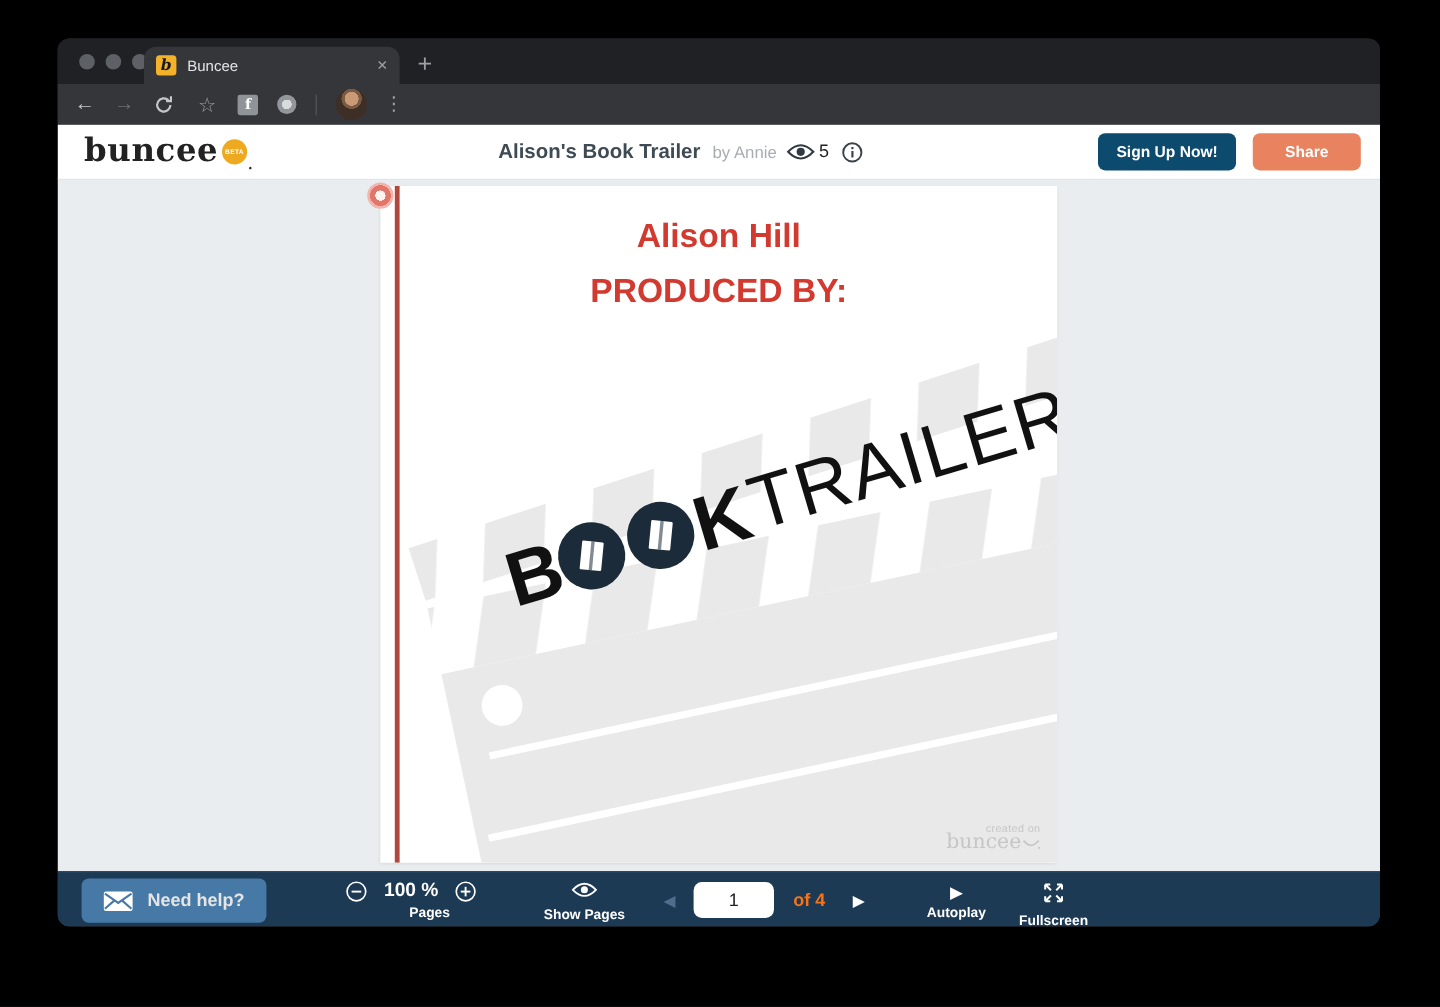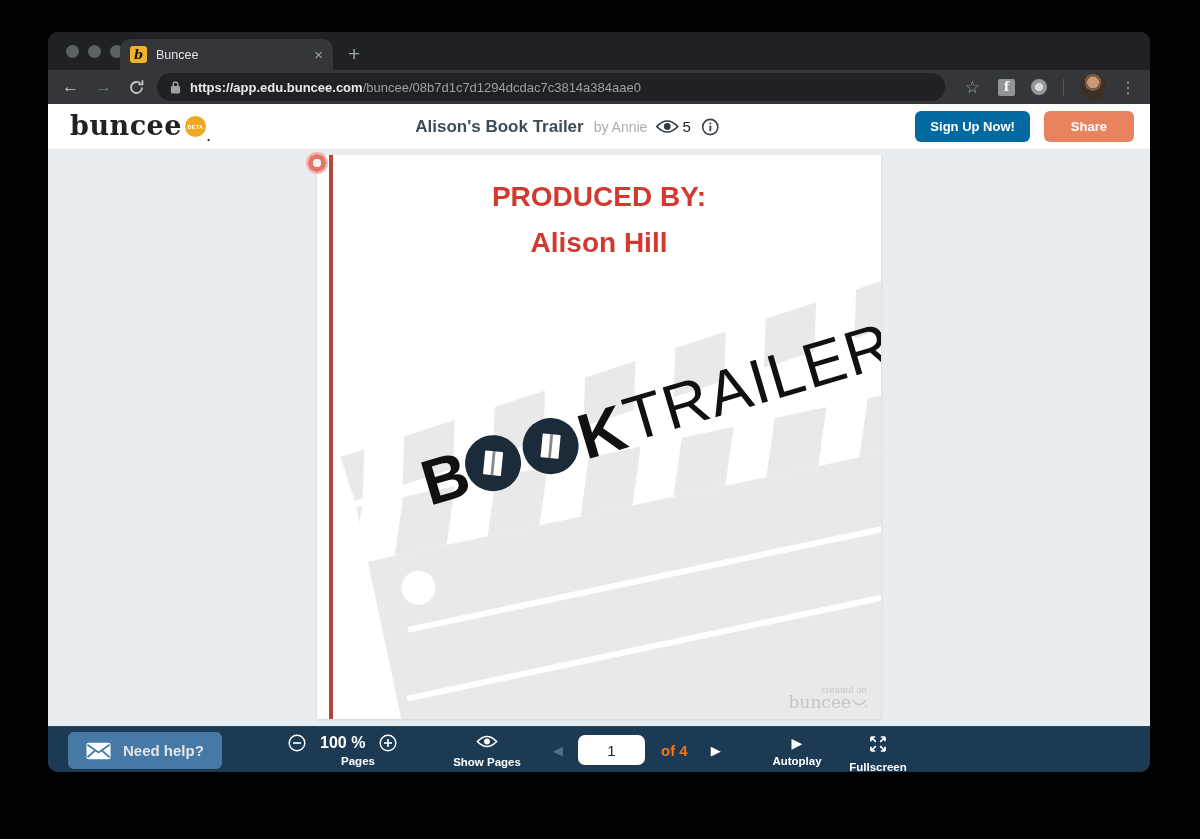--- a/index.html
+++ b/index.html
@@ -56,21 +56,21 @@
   .title-wrap { position:absolute; left:calc(50% - 32px); transform:translateX(-50%); display:flex;
                 align-items:center; white-space:nowrap; }
   .deck-title { font-size:17px; font-weight:bold; color:#3e4a54; }
   .byline { font-size:14px; color:#a8adb2; margin-left:10px; }
   .views { display:flex; align-items:center; margin-left:8px; }
   .views-count { font-size:15px; color:#222; margin-left:3px; }
   .info-ic { display:flex; margin-left:10px; }
   .hdr-buttons { position:absolute; right:16px; display:flex; gap:14px; }
   .btn { border:none; color:#fff; font-size:13px; font-weight:bold; padding:8px 15px; border-radius:6px;
          font-family:"Liberation Sans", sans-serif; cursor:pointer; }
-  .btn-signup { background:#0369a1; }
+  .btn-signup { background:#0c4a6e; }
   .btn-share  { background:#e8825f; padding:8px 27px; }
 
   
   .content { position:relative; height:576px; background:#e9edf0; }
   .slide { position:absolute; left:269px; top:5px; width:564px; height:564px; background:#fff;
            box-shadow:0 1px 3px rgba(0,0,0,.10); }
   .slide-clip { position:absolute; inset:0; overflow:hidden; }
   .red-stripe { position:absolute; left:12px; top:0; width:4px; height:100%; background:#b0483e; }
   .ring-decor { position:absolute; left:-11px; top:-3px; width:22px; height:22px; border-radius:50%;
                 background:radial-gradient(circle, #fdf4f2 0 27%, #e2766b 28% 55%, #f2b4ac 56% 100%);
@@ -126,29 +126,20 @@
 
   <div class="navbar">
     <span class="nav-ic back">←</span>
     <span class="nav-ic fwd">→</span>
     <span class="reload">
       <svg width="17" height="17" viewBox="0 0 16 16">
           <path d="M13.2 8a5.2 5.2 0 1 1-1.6-3.8" fill="none" stroke="#c4c7cb" stroke-width="1.7"></path>
           <path d="M13.6 1.2 V5 h-3.8" fill="none" stroke="#c4c7cb" stroke-width="1.7"></path>
         </svg>
     </span>
-    <div class="urlpill">
-      <span class="url-lock">
-        <svg width="11" height="14" viewBox="0 0 12 15">
-            <rect x="1" y="6.5" width="10" height="8" rx="1.5" fill="#9aa0a6"></rect>
-            <path d="M3.5 6.5 V4.5 a2.5 2.5 0 0 1 5 0 V6.5" stroke="#9aa0a6" stroke-width="1.6" fill="none"></path>
-          </svg>
-      </span>
-      <span class="url-text"><span class="url-host">https://app.edu.buncee.com</span><span class="url-path">/buncee/08b7d1c7d1294dcdac7c3814a384aae0</span></span>
-    </div>
     <span class="star">☆</span>
     <span class="ext-fb">f</span>
     <span class="ext-circle"></span>
     <span class="vsep"></span>
     <span class="avatar"></span>
     <span class="menu-dots">⋮</span>
   </div>
 
   <div class="appheader">
     <div class="logo">
@@ -218,22 +209,22 @@
                   <rect x="-9" y="-12" width="18" height="24" rx="1" fill="#fff"></rect>
                   <rect x="-1.4" y="-12" width="2.8" height="24" fill="#1b2b39" opacity=".55"></rect>
                 </g>
             </g>
             <text x="263" y="300" font-size="64" font-weight="800">K</text>
             <text x="312" y="296" font-size="63" font-weight="400" letter-spacing="1.5">TRAILER</text>
           </g>
         </svg>
 
         <div class="slide-heading">
+          <div>Alison Hill</div>
           <div>PRODUCED BY:</div>
-          <div>Alison Hill</div>
         </div>
 
         <div class="watermark">
           <div class="wm-top">created on</div>
           <div class="wm-logo">
             <span>buncee</span>
             <svg width="15" height="9" viewBox="0 0 15 9" style="margin:0 0 2px 1px">
                 <path d="M1 1.5 Q7.5 9.5 13.5 1.5" fill="none" stroke="#c6c6c6" stroke-width="1.4"></path>
                 <circle cx="14" cy="7.5" r=".9" fill="#c6c6c6"></circle>
               </svg>

